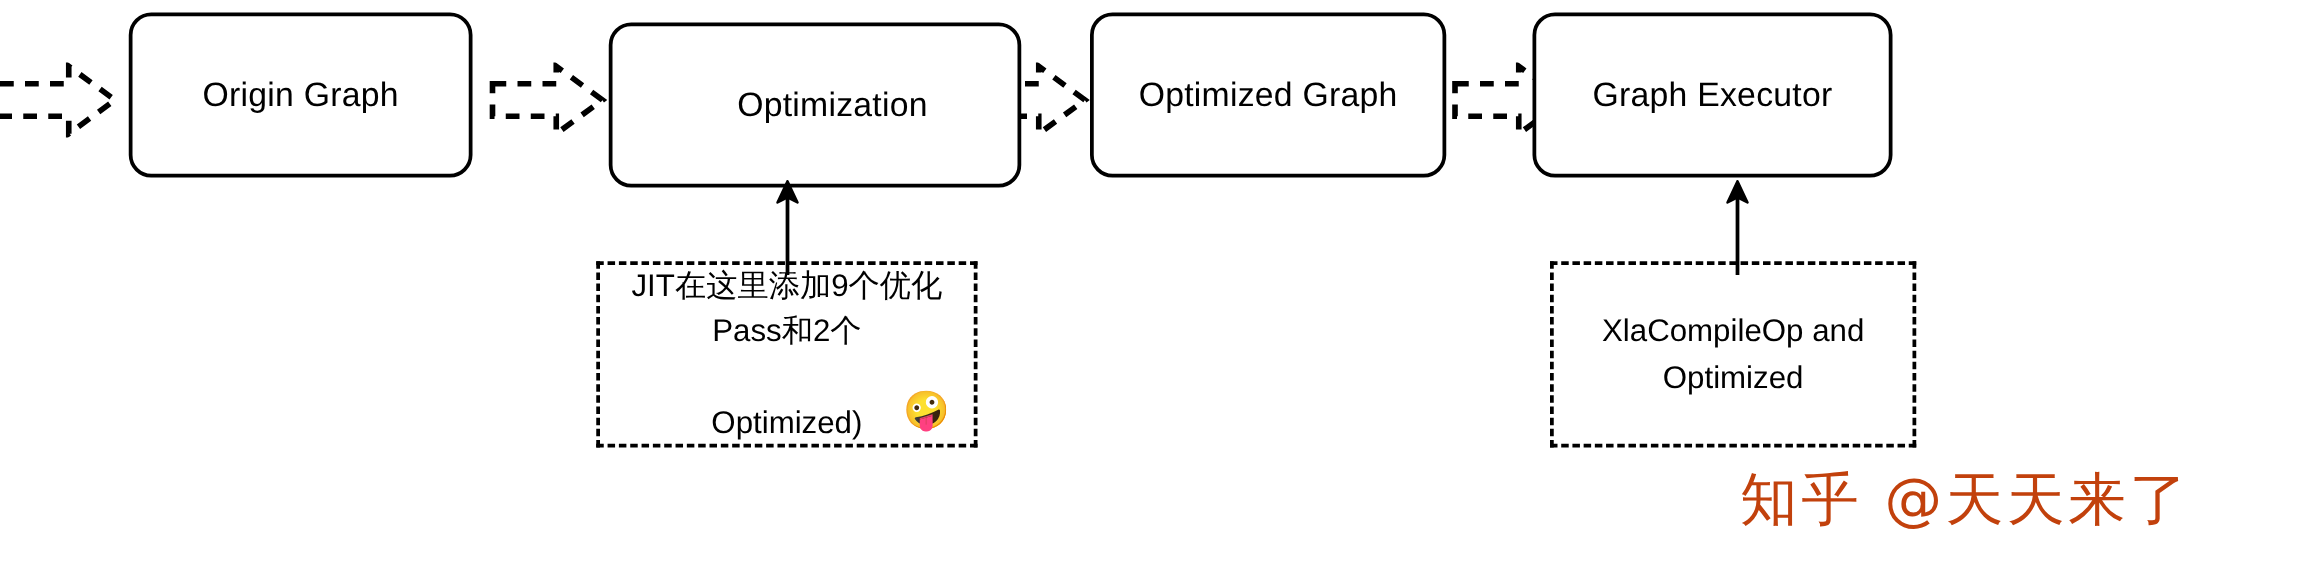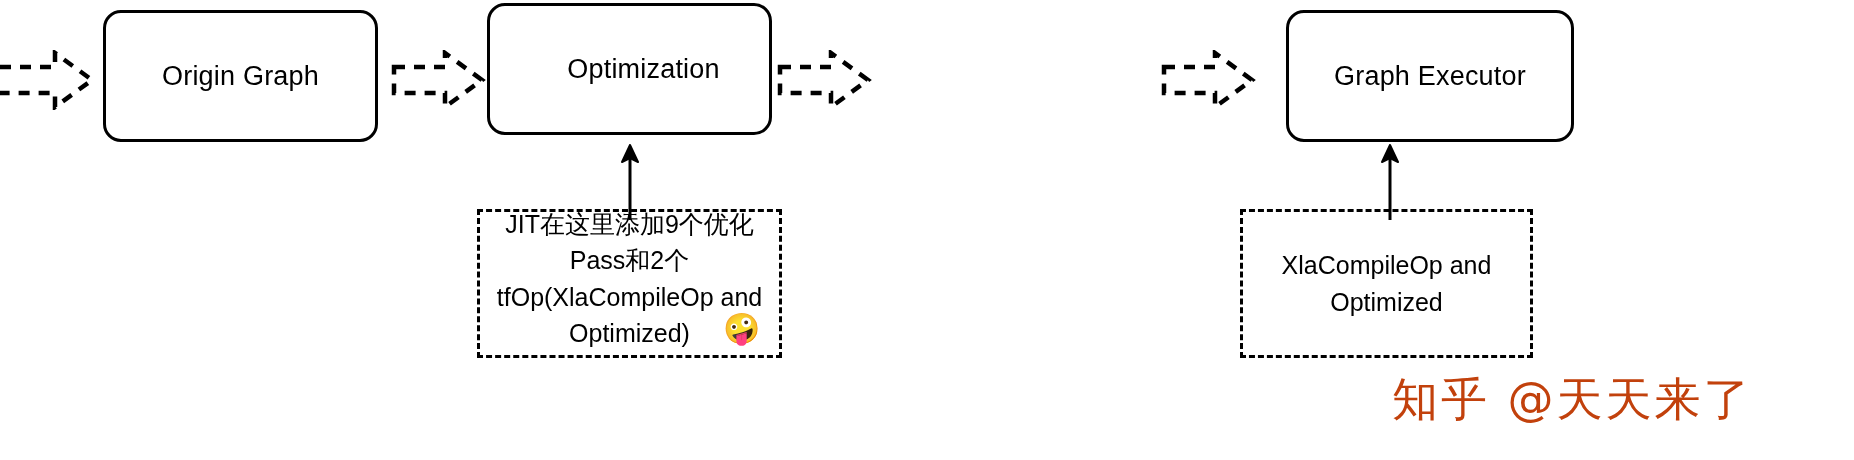--- a/index.html
+++ b/index.html
@@ -91,44 +91,47 @@
   </svg>
 
   <svg class="blockarrow" style="left:1160px; top:50px;" width="100" height="60" viewBox="0 0 100 60">
     <path d="M 4 17 L 55 17 L 55 3 L 92 30 L 55 57 L 55 43 L 4 43 Z" fill="none" stroke="#000000" stroke-width="4.5" stroke-dasharray="11,9" stroke-linecap="butt"></path>
   </svg>
 
   <div class="node" style="left:103px; top:10px; width:275px; height:132px;">
     <span>Origin Graph</span>
   </div>
 
-  <div class="node" style="left:487px; top:3px; width:285px; height:132px;padding-left:28px;">
+  <div class="node" style="left:487px; top:18px; width:330px; height:132px;padding-left:28px;">
     <span>Optimization</span>
   </div>
 
+  <div class="node" style="left:872px; top:10px; width:285px; height:132px;">
+    <span>Optimized Graph</span>
+  </div>
 
-  <div class="node" style="left:1286px; top:10px; width:288px; height:132px;">
+  <div class="node" style="left:1226px; top:10px; width:288px; height:132px;">
     <span>Graph Executor</span>
   </div>
 
   <svg class="connector" style="left:612px; top:140px;" width="40" height="80" viewBox="0 0 40 80">
     <path d="M 18 80 L 18 14" stroke="#000000" stroke-width="3" fill="none"></path>
     <path d="M 18 5 L 10 22 L 18 18 L 26 22 Z" fill="#000000" stroke="#000000" stroke-width="2" stroke-linejoin="round"></path>
   </svg>
 
   <svg class="connector" style="left:1372px; top:140px;" width="40" height="80" viewBox="0 0 40 80">
     <path d="M 18 80 L 18 14" stroke="#000000" stroke-width="3" fill="none"></path>
     <path d="M 18 5 L 10 22 L 18 18 L 26 22 Z" fill="#000000" stroke="#000000" stroke-width="2" stroke-linejoin="round"></path>
   </svg>
 
-  <div class="note" style="left:477px; top:209px; width:305px; height:149px;align-items:flex-end;">
+  <div class="note" style="left:477px; top:209px; width:305px; height:149px;">
     <span class="note-text">
       <span>JIT在这里添加9个优化</span><br>
       <span>Pass和2个</span><br>
-      <span>tfOp(XlaCompileOp and</span><br>
+      <br>
       <span>Optimized)</span>
     </span>
   </div>
 
   <div class="emoji" style="left:723px; top:312px;">🤪</div>
 
   <div class="note" style="left:1240px; top:209px; width:293px; height:149px; align-items:center;">
     <span class="note-text">
       <span>XlaCompileOp and</span><br>
       <span>Optimized</span>

